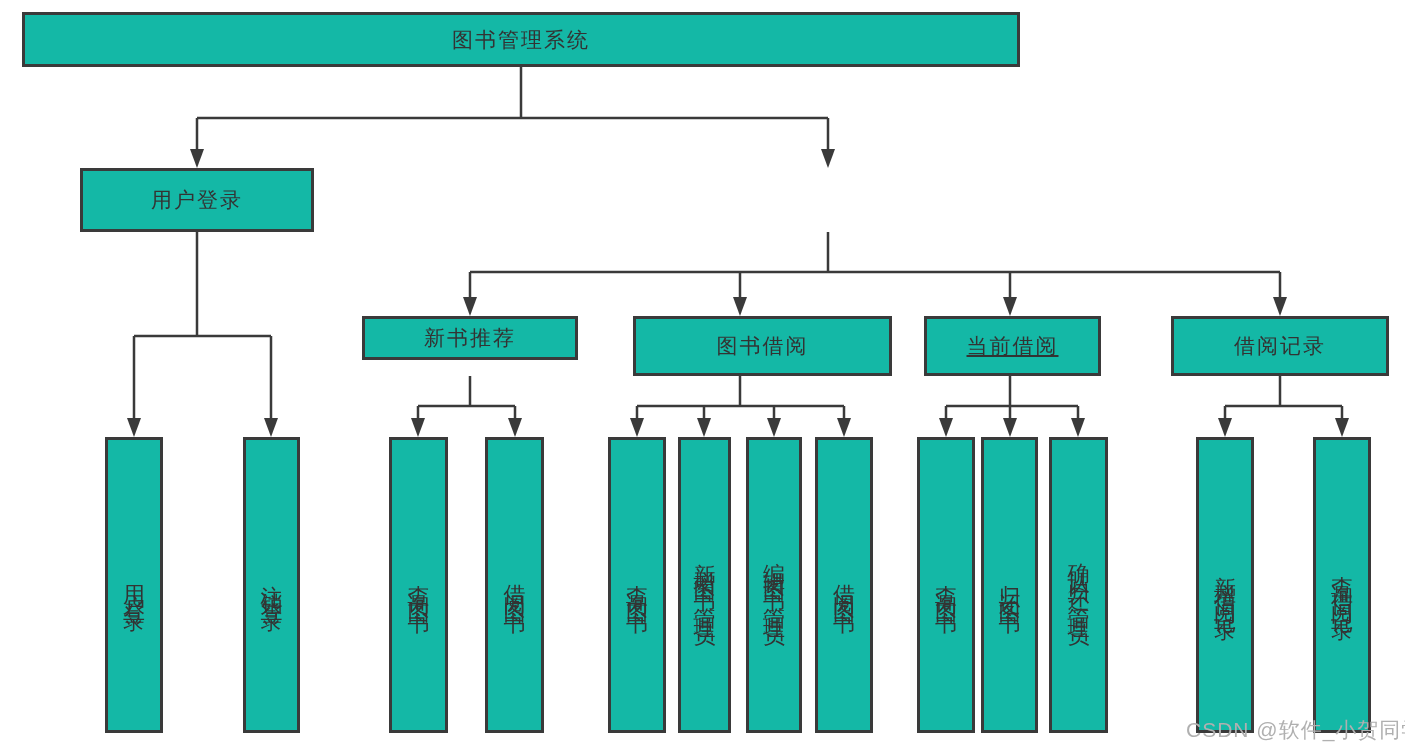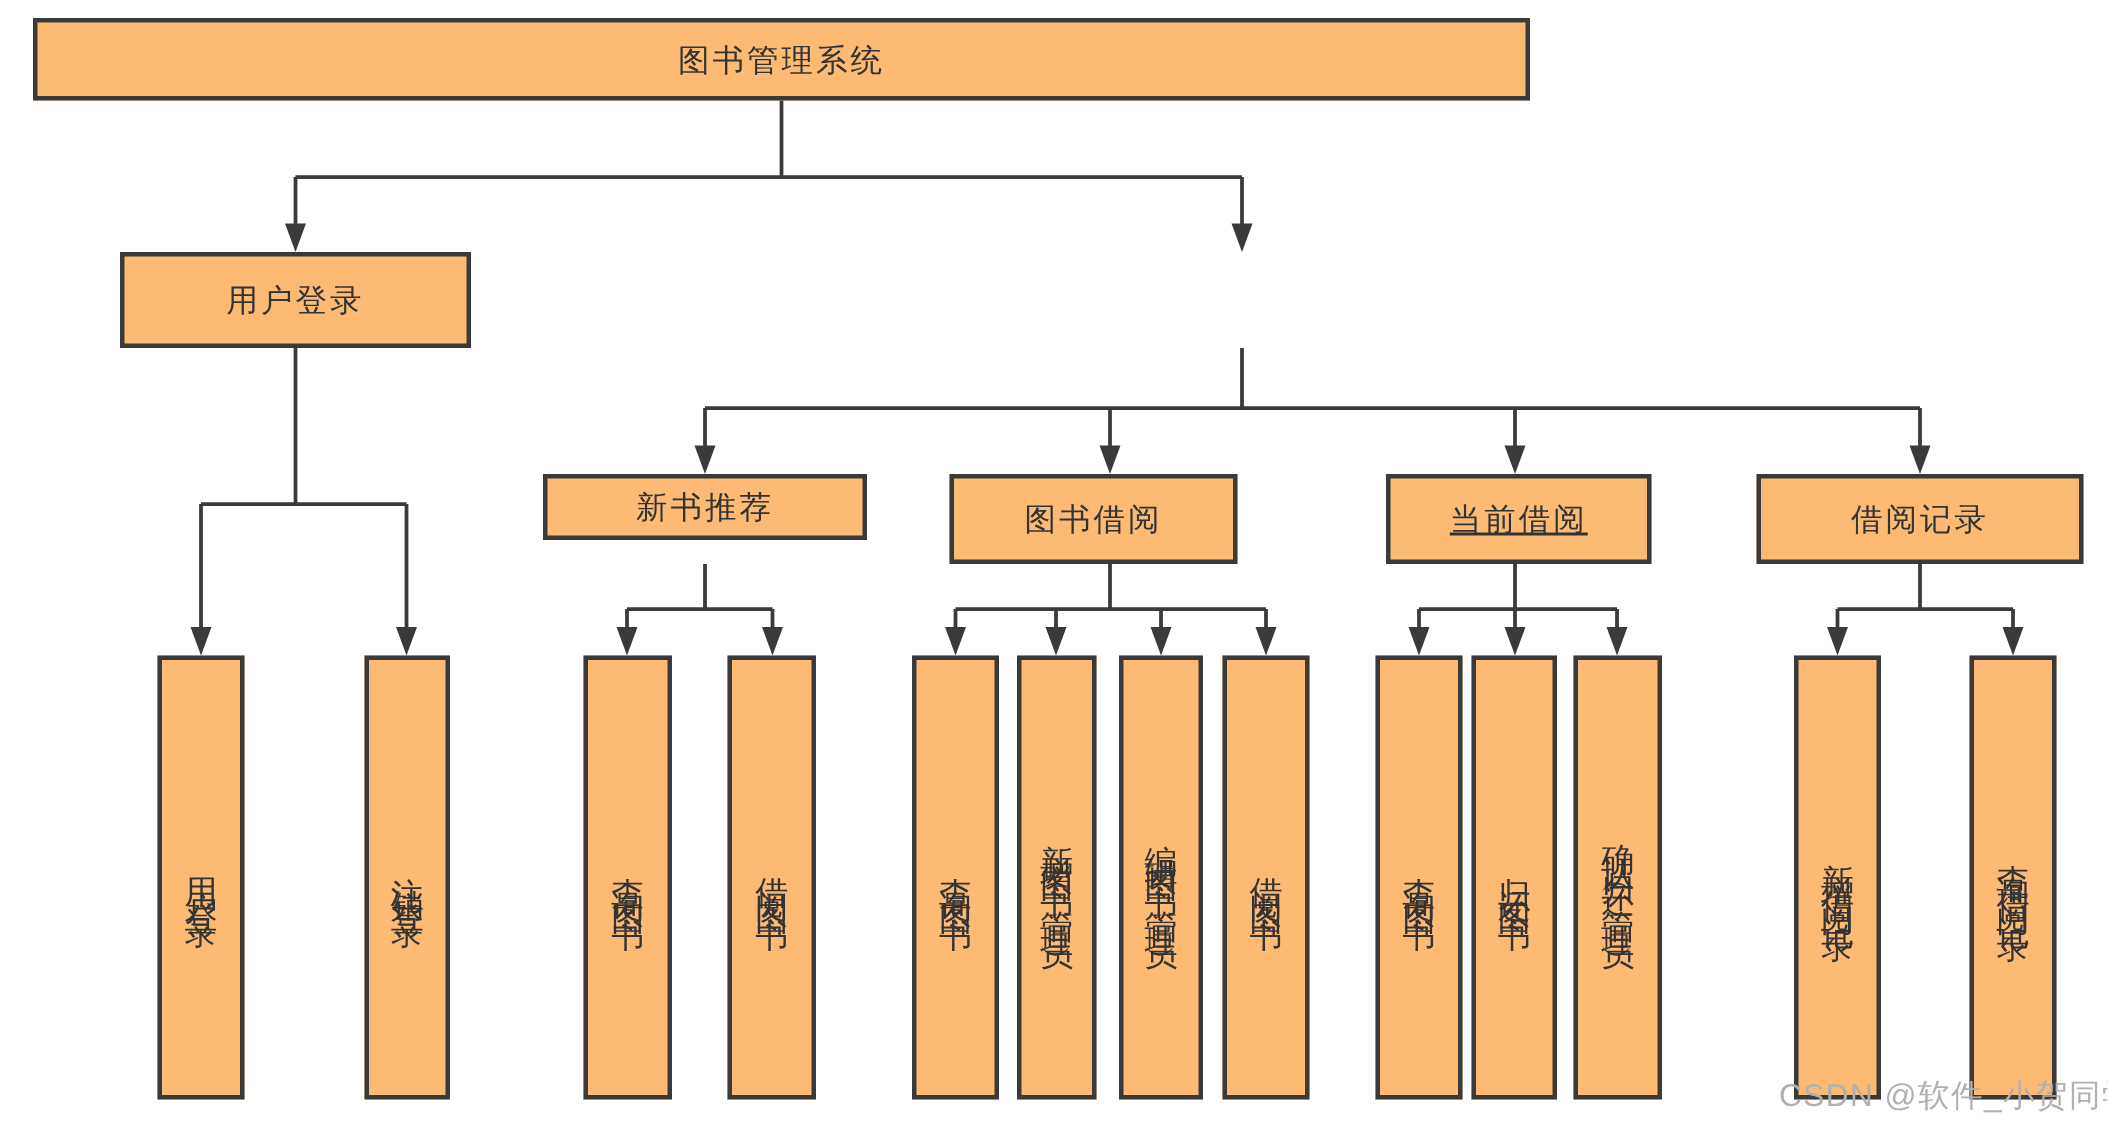--- a/index.html
+++ b/index.html
@@ -14,21 +14,21 @@
   }
   .connectors {
     position: absolute;
     left: 0; top: 0;
     width: 1405px; height: 747px;
   }
   .node {
     position: absolute;
     box-sizing: border-box;
     border: 3px solid #3a3a3a;
-    background: #fdba74;
+    background: #14b8a6;
     display: flex;
     align-items: center;
     justify-content: center;
   }
   .h-label {
     font-size: 21px;
     letter-spacing: 2px;
     white-space: nowrap;
     color: #333333;
   }
@@ -93,21 +93,21 @@
     <span class="h-label">图书管理系统</span>
   </div>
 
   <div class="node" style="left:80px; top:168px; width:234px; height:64px;">
     <span class="h-label">用户登录</span>
   </div>
 
   <div class="node" style="left:362px; top:316px; width:216px; height:44px;">
     <span class="h-label">新书推荐</span>
   </div>
-  <div class="node" style="left:633px; top:316px; width:192px; height:60px;align-items:center;">
+  <div class="node" style="left:633px; top:316px; width:259px; height:60px;align-items:center;">
     <span class="h-label">图书借阅</span>
   </div>
   <div class="node" style="left:924px; top:316px; width:177px; height:60px;text-decoration:underline;">
     <span class="h-label">当前借阅</span>
   </div>
   <div class="node" style="left:1171px; top:316px; width:218px; height:60px;">
     <span class="h-label">借阅记录</span>
   </div>
 
   <div class="node leaf" style="left:105px; top:437px; width:58px; height:296px;">

